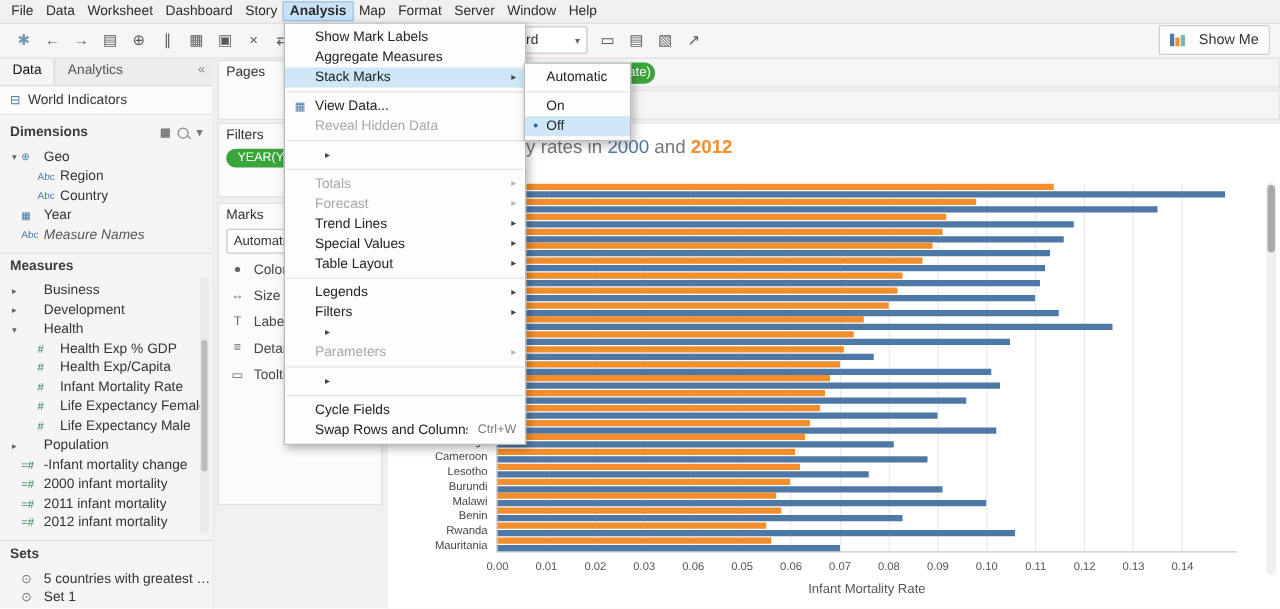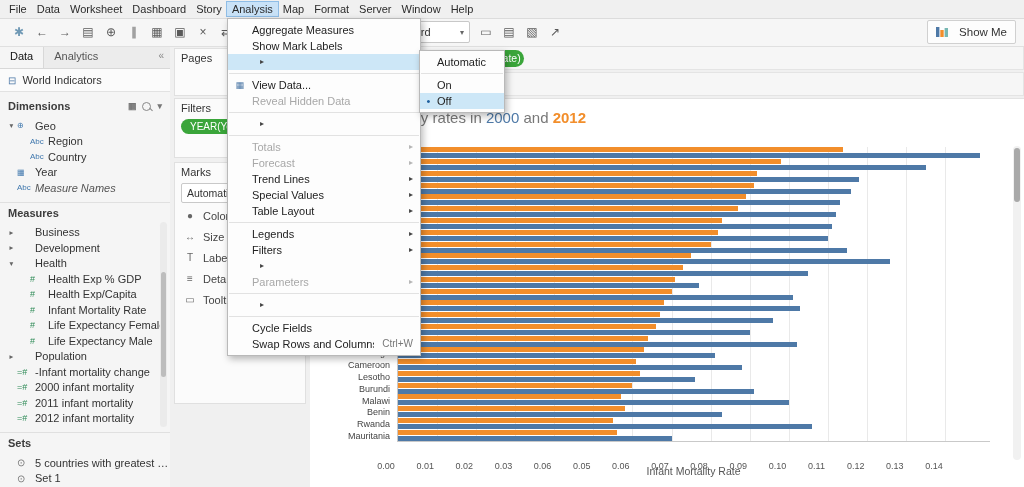--- a/index.html
+++ b/index.html
@@ -4,21 +4,21 @@
 <style>
   html,body{margin:0;padding:0;background:#fff;}
   #app{position:relative;width:1024px;height:487px;overflow:hidden;
        font-family:"Liberation Sans", sans-serif;background:#fff;
        -webkit-font-smoothing:antialiased;}
   
   .menubar{position:absolute;top:0;left:0;right:0;height:18px;background:#f0f0f0;
            border-bottom:1px solid #dcdcdc;display:flex;align-items:center;
            padding-left:4px;font-size:11px;color:#2b2b2b;z-index:40;}
   .mb-item{padding:1px 5px;cursor:default;white-space:nowrap;}
-  .mb-item.active{background:#c9e2f7;outline:1px solid #8fbde6;}
+  .mb-item.active{background:#c9e2f7;outline:1px solid #8fbde6;font-weight:bold;}
   
   .toolbar{position:absolute;top:18px;left:0;right:0;height:28px;background:#f6f6f6;
            border-bottom:1px solid #e0e0e0;display:flex;align-items:center;
            padding:0 8px;gap:1px;z-index:5;}
   .tb-btn{width:22px;height:22px;display:flex;align-items:center;justify-content:center;
           font-size:12px;color:#5a5a5a;border-radius:2px;}
   .fit-select{height:20px;width:78px;background:#fff;border:1px solid #c8c8c8;border-radius:2px;
               display:flex;align-items:center;justify-content:space-between;
               padding:0 5px;font-size:11px;color:#333;margin:0 4px;}
   .fit-select .caret{font-size:8px;color:#666;}
@@ -83,21 +83,21 @@
   .sheet-title span{font-weight:normal;}
   .plot{position:absolute;left:87px;top:48px;width:593px;height:295px;
         border-left:1px solid #c9c9c9;border-bottom:1px solid #c9c9c9;box-sizing:border-box;}
   .gridline{position:absolute;top:0;bottom:0;width:1px;background:#e9e9e9;}
   .bars{position:absolute;left:0;top:0;right:0;bottom:0;display:flex;flex-direction:column;}
   .bar-row{flex:1;display:flex;flex-direction:column;justify-content:center;gap:1px;min-height:0;}
   .bar{height:5px;flex:none;}
   .ylabels{position:absolute;left:0;top:48px;width:84px;height:295px;display:flex;flex-direction:column;}
   .ylabel{flex:1;display:flex;align-items:center;justify-content:flex-end;padding-right:4px;
           font-size:9px;color:#444;white-space:nowrap;overflow:hidden;min-height:0;}
-  .xaxis{position:absolute;left:76px;top:349px;width:593px;height:12px;margin-top:13px;}
+  .xaxis{position:absolute;left:88px;top:349px;width:593px;height:12px;}
   .xtick{position:absolute;transform:translateX(-50%);font-size:9px;color:#555;top:0;}
   .xtitle{position:absolute;left:87px;top:366px;width:593px;text-align:center;font-size:10.5px;color:#555;}
   .chart-scroll{position:absolute;right:3px;top:100px;width:8px;height:314px;background:#f1f1f1;border-radius:4px;}
   .chart-scroll .thumb{position:absolute;top:2px;left:1px;width:6px;height:54px;background:#a9a9a9;border-radius:3px;}
   
   .popup{position:absolute;background:#fdfdfd;border:1px solid #b9b9b9;
          box-shadow:2px 3px 7px rgba(0,0,0,.28);padding:3px 0;z-index:50;font-size:11px;color:#222;}
   .menu-popup{top:18px;left:195px;width:192px;}
   .submenu-popup{top:50px;left:383px;width:84px;z-index:51;}
   .menu-item{display:flex;align-items:center;height:16px;line-height:16px;padding-right:7px;white-space:nowrap;}
@@ -522,30 +522,31 @@
       <div class="xtitle">Infant Mortality Rate</div>
     </div>
     <div class="chart-scroll">
       <div class="thumb"></div>
     </div>
   </div>
 
   <div class="popup menu-popup" style="left: 227px;">
       <div class="menu-item">
         <span class="menu-gutter"></span>
+        <span class="menu-label">Show Mark Labels</span>
+        <span class="menu-right"></span>
+      </div>
+      <div class="menu-item">
+        <span class="menu-gutter"></span>
         <span class="menu-label">Aggregate Measures</span>
         <span class="menu-right"></span>
       </div>
-      <div class="menu-item">
-        <span class="menu-gutter"></span>
-        <span class="menu-label">Show Mark Labels</span>
-        <span class="menu-right"></span>
-      </div>
       <div class="menu-item hl">
         <span class="menu-gutter"></span>
+        <span class="menu-label">Stack Marks</span>
         <span class="menu-right">▸</span>
       </div>
       <div class="menu-sep"></div>
       <div class="menu-item">
         <span class="menu-gutter">▦</span>
         <span class="menu-label">View Data...</span>
         <span class="menu-right"></span>
       </div>
       <div class="menu-item disabled">
         <span class="menu-gutter"></span>

